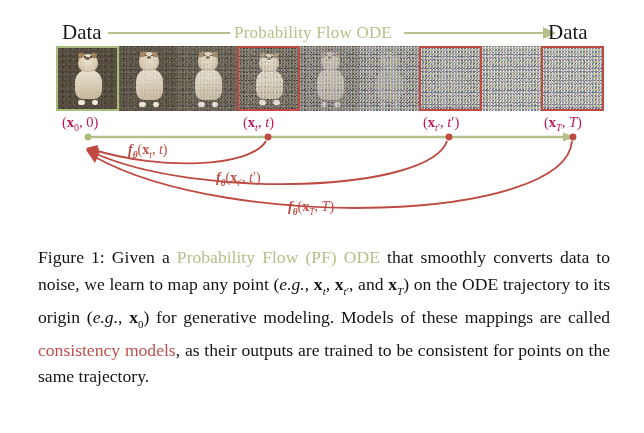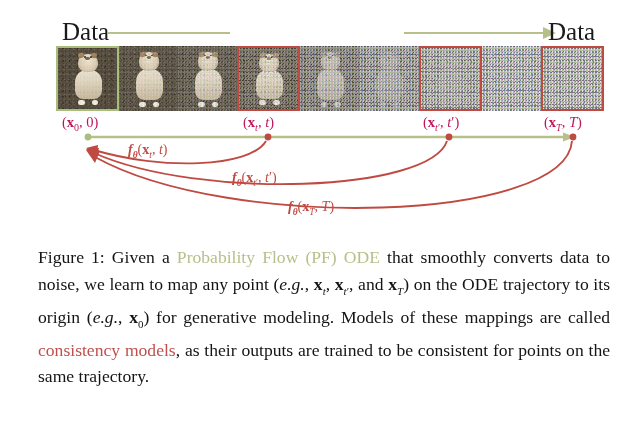--- a/index.html
+++ b/index.html
@@ -26,21 +26,21 @@
   #flow-header {
     position: absolute;
     left: 0;
     top: 18px;
     width: 644px;
     height: 28px;
   }
   .flow-endpoint {
     position: absolute;
     top: 0;
-    font-size: 25px;
+    font-size: 21px;
     line-height: 28px;
     color: #1a1a1a;
     white-space: nowrap;
   }
   #flow-label-data { left: 62px; }
   #flow-label-noise { left: 548px; }
   #flow-label-ode {
     position: absolute;
     left: 234px;
     top: 2px;
@@ -198,21 +198,21 @@
     position: absolute;
     font-size: 14px;
     line-height: 18px;
     color: #bf4a41;
     white-space: nowrap;
   }
   .fn-label b { font-style: italic; }
   .fn-label i { font-style: italic; }
   .fn-label sub { font-size: 9.5px; }
   #fn-1 { left: 128px; top: 11px; }
-  #fn-2 { left: 232px; top: 39px; }
+  #fn-2 { left: 216px; top: 39px; }
   #fn-3 { left: 288px; top: 68px; }
 
   
   #caption {
     position: absolute;
     left: 38px;
     top: 244px;
     width: 572px;
     font-size: 17.6px;
     line-height: 26.5px;
@@ -230,20 +230,21 @@
 
 <div id="figure-root">
 
   <div id="flow-header">
     <svg id="flow-arrow-svg" viewBox="0 0 644 28">
       <line x1="108" y1="15" x2="230" y2="15" stroke="#b7c08a" stroke-width="2"></line>
       <line x1="404" y1="15" x2="543" y2="15" stroke="#b7c08a" stroke-width="2"></line>
       <polygon points="543,9 556,15 543,21" fill="#b7c08a"></polygon>
     </svg>
     <div class="flow-endpoint" id="flow-label-data">Data</div>
+    <div id="flow-label-ode">Probability Flow ODE</div>
     <div class="flow-endpoint" id="flow-label-noise">Data</div>
   </div>
 
   <div id="strip">
 
     <div class="frame hl-green">
       <div class="tile">
         <div class="carpet"></div>
         <div class="dog">
           <div class="dog-body"></div>

